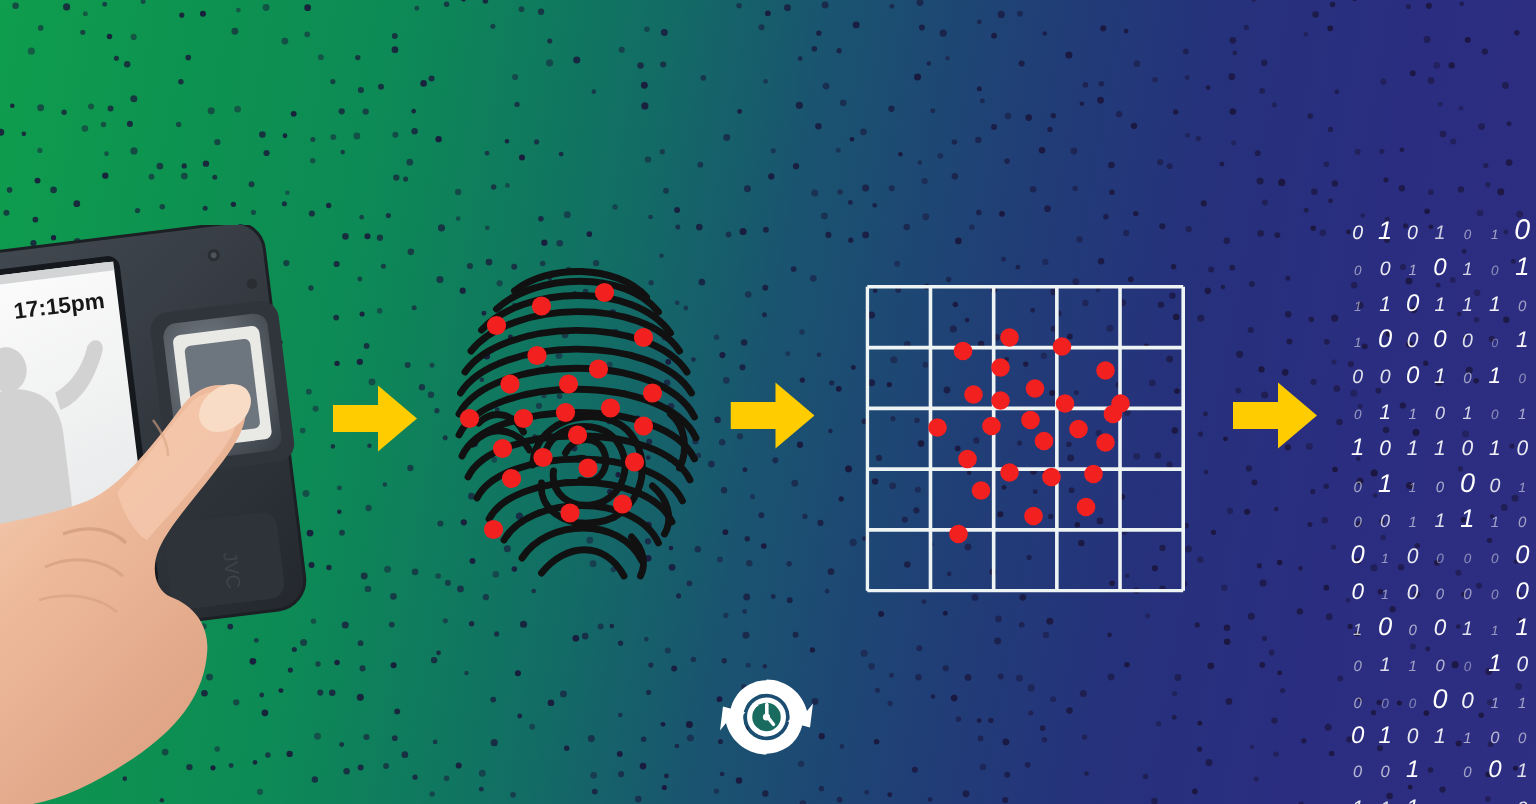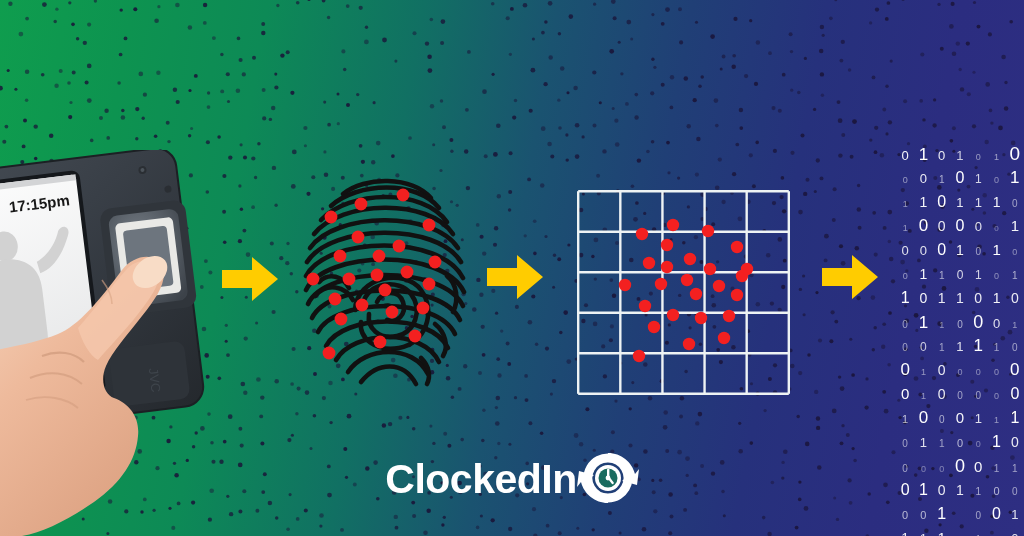--- a/index.html
+++ b/index.html
@@ -82,21 +82,21 @@
   
   #binary {
     position: absolute;
     left: 896px;
     top: 142px;
     width: 128px;
     height: 318px;
     z-index: 4;
     line-height: 0;
   }
-  .brow { white-space: nowrap; height: 24px; line-height: 24px; }
+  .brow { white-space: nowrap; height: 24px; line-height: 24px; font-style: italic; }
   .bd {
     display: inline-block;
     text-align: center;
     color: #ffffff;
     font-family: "Liberation Sans", sans-serif;
     font-weight: normal;
   }
 
   
   .arrow { position: absolute; z-index: 5; }
@@ -1429,21 +1429,20 @@
       <div class="brow"><span class="bd" style="width: 18.2857px; font-size: 11px; opacity: 0.7; color: rgb(255, 255, 255);">1</span><span class="bd" style="width: 18.2857px; font-size: 17px; opacity: 1; color: rgb(255, 255, 255);">0</span><span class="bd" style="width: 18.2857px; font-size: 10px; opacity: 0.6; color: rgb(255, 255, 255);">0</span><span class="bd" style="width: 18.2857px; font-size: 15px; opacity: 0.95; color: rgb(255, 255, 255);">0</span><span class="bd" style="width: 18.2857px; font-size: 13px; opacity: 0.85; color: rgb(255, 255, 255);">1</span><span class="bd" style="width: 18.2857px; font-size: 9px; opacity: 0.5; color: rgb(255, 255, 255);">1</span><span class="bd" style="width: 18.2857px; font-size: 16px; opacity: 1; color: rgb(255, 255, 255);">1</span></div>
       <div class="brow"><span class="bd" style="width: 18.2857px; font-size: 10px; opacity: 0.55; color: rgb(255, 255, 255);">0</span><span class="bd" style="width: 18.2857px; font-size: 13px; opacity: 0.85; color: rgb(255, 255, 255);">1</span><span class="bd" style="width: 18.2857px; font-size: 10px; opacity: 0.55; color: rgb(255, 255, 255);">1</span><span class="bd" style="width: 18.2857px; font-size: 11px; opacity: 0.65; color: rgb(255, 255, 255);">0</span><span class="bd" style="width: 18.2857px; font-size: 9px; opacity: 0.4; color: rgb(255, 255, 255);">0</span><span class="bd" style="width: 18.2857px; font-size: 16px; opacity: 1; color: rgb(255, 255, 255);">1</span><span class="bd" style="width: 18.2857px; font-size: 14px; opacity: 0.9; color: rgb(255, 255, 255);">0</span></div>
       <div class="brow"><span class="bd" style="width: 18.2857px; font-size: 10px; opacity: 0.55; color: rgb(255, 255, 255);">0</span><span class="bd" style="width: 18.2857px; font-size: 9px; opacity: 0.4; color: rgb(255, 255, 255);">0</span><span class="bd" style="width: 18.2857px; font-size: 9px; opacity: 0.4; color: rgb(255, 255, 255);">0</span><span class="bd" style="width: 18.2857px; font-size: 18px; opacity: 1; color: rgb(255, 255, 255);">0</span><span class="bd" style="width: 18.2857px; font-size: 15px; opacity: 0.95; color: rgb(255, 255, 255);">0</span><span class="bd" style="width: 18.2857px; font-size: 10px; opacity: 0.55; color: rgb(255, 255, 255);">1</span><span class="bd" style="width: 18.2857px; font-size: 10px; opacity: 0.55; color: rgb(255, 255, 255);">1</span></div>
       <div class="brow"><span class="bd" style="width: 18.2857px; font-size: 16px; opacity: 1; color: rgb(255, 255, 255);">0</span><span class="bd" style="width: 18.2857px; font-size: 16px; opacity: 1; color: rgb(255, 255, 255);">1</span><span class="bd" style="width: 18.2857px; font-size: 14px; opacity: 0.9; color: rgb(255, 255, 255);">0</span><span class="bd" style="width: 18.2857px; font-size: 14px; opacity: 0.9; color: rgb(255, 255, 255);">1</span><span class="bd" style="width: 18.2857px; font-size: 10px; opacity: 0.6; color: rgb(255, 255, 255);">1</span><span class="bd" style="width: 18.2857px; font-size: 11px; opacity: 0.65; color: rgb(255, 255, 255);">0</span><span class="bd" style="width: 18.2857px; font-size: 10px; opacity: 0.55; color: rgb(255, 255, 255);">0</span></div>
       <div class="brow"><span class="bd" style="width: 18.2857px; font-size: 11px; opacity: 0.65; color: rgb(255, 255, 255);">0</span><span class="bd" style="width: 18.2857px; font-size: 11px; opacity: 0.65; color: rgb(255, 255, 255);">0</span><span class="bd" style="width: 18.2857px; font-size: 16px; opacity: 1; color: rgb(255, 255, 255);">1</span><span class="bd" style="width: 18.2857px; font-size: 9px; opacity: 0; color: rgb(255, 255, 255);"></span><span class="bd" style="width: 18.2857px; font-size: 10px; opacity: 0.55; color: rgb(255, 255, 255);">0</span><span class="bd" style="width: 18.2857px; font-size: 16px; opacity: 1; color: rgb(255, 255, 255);">0</span><span class="bd" style="width: 18.2857px; font-size: 13px; opacity: 0.85; color: rgb(255, 255, 255);">1</span></div>
       <div class="brow"><span class="bd" style="width: 18.2857px; font-size: 14px; opacity: 0.9; color: rgb(255, 255, 255);">1</span><span class="bd" style="width: 18.2857px; font-size: 13px; opacity: 0.85; color: rgb(255, 255, 255);">1</span><span class="bd" style="width: 18.2857px; font-size: 15px; opacity: 0.95; color: rgb(255, 255, 255);">1</span><span class="bd" style="width: 18.2857px; font-size: 9px; opacity: 0; color: rgb(255, 255, 255);"></span><span class="bd" style="width: 18.2857px; font-size: 10px; opacity: 0.55; color: rgb(255, 255, 255);">1</span><span class="bd" style="width: 18.2857px; font-size: 9px; opacity: 0; color: rgb(255, 255, 255);"></span><span class="bd" style="width: 18.2857px; font-size: 13px; opacity: 0.85; color: rgb(255, 255, 255);">0</span></div>
     </div>
 
 
   <div id="logo">
-    <span id="logo-word">ClockedIn</span>
     <svg id="logo-mark" width="62" height="58" viewBox="0 0 62 58">
 
       <path d="M31 4 C44 4 55 13 58 25 L62 20 L60 36 L45 32 L51 27
                C48 18 40 12 31 12 Z" fill="#ffffff"></path>
 
       <path d="M31 54 C18 54 7 45 4 33 L0 38 L2 22 L17 26 L11 31
                C14 40 22 46 31 46 Z" fill="#ffffff"></path>
 
       <path d="M31 9 A20 20 0 1 1 30.9 9 Z" fill="none" stroke="#ffffff" stroke-width="9"></path>
 

